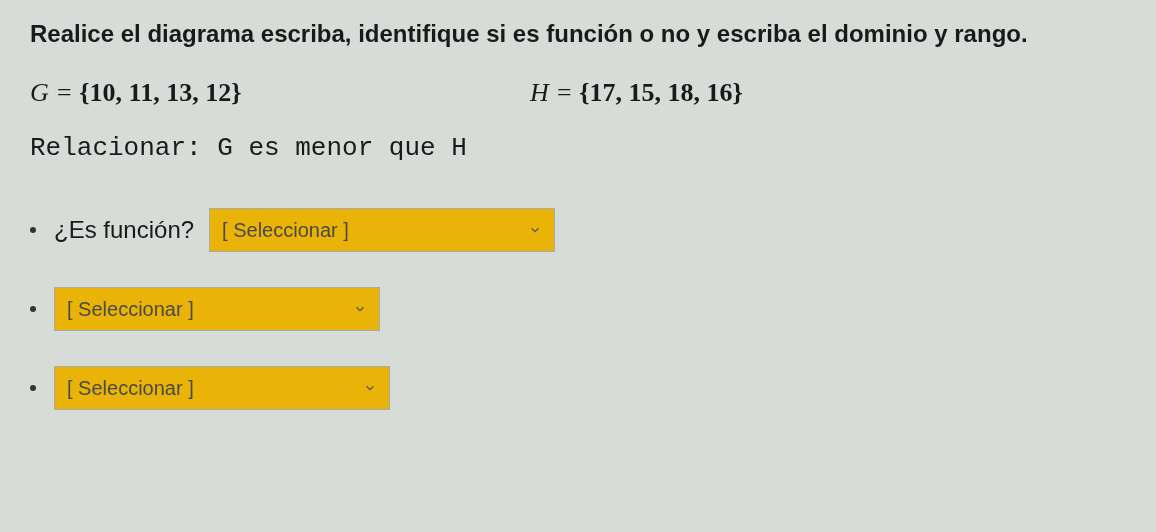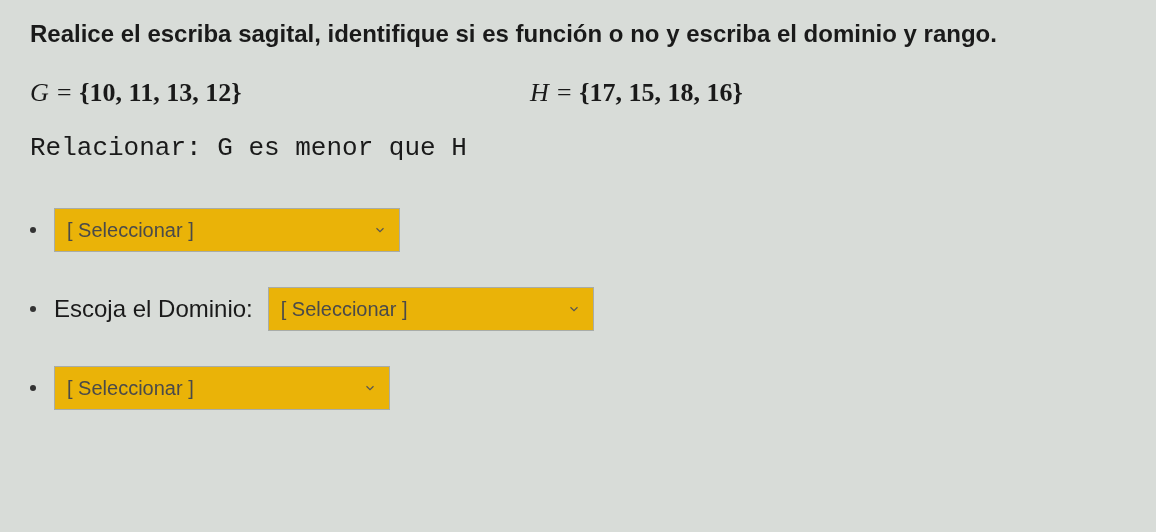--- a/index.html
+++ b/index.html
@@ -83,49 +83,49 @@
       flex: 1;
     }
     .chevron {
       margin-left: auto;
       color: #555;
     }
   </style>
 </head>
 <body>
 
-<div class="title">Realice el escriba sagital, identifique si es función o no y escriba el dominio y rango.</div>
+<div class="title">Realice el diagrama escriba, identifique si es función o no y escriba el dominio y rango.</div>
 
 <div class="sets-row">
   <div class="set-g">
     <span class="var">G</span><span> = </span><span class="numset">{10, 11, 13, 12}</span>
   </div>
   <div class="set-h">
     <span class="var">H</span><span> = </span><span class="numset">{17, 15, 18, 16}</span>
   </div>
 </div>
 
 <div class="relation">Relacionar: G es menor que H</div>
 
 <ul class="question-list">
   <li class="question-item">
     <span class="bullet"></span>
+    <span class="question-label">¿Es función?</span>
     <div class="select-box select-q1">
       <span class="select-text">[ Seleccionar ]</span>
       <span class="chevron">
         <svg width="14" height="14" viewBox="0 0 24 24" fill="none" stroke="currentColor" stroke-width="2">
             <polyline points="6 9 12 15 18 9"></polyline>
           </svg>
       </span>
     </div>
   </li>
 
   <li class="question-item">
     <span class="bullet"></span>
-    <span class="question-label">Escoja el Dominio:</span>
     <div class="select-box select-q2">
       <span class="select-text">[ Seleccionar ]</span>
       <span class="chevron">
         <svg width="14" height="14" viewBox="0 0 24 24" fill="none" stroke="currentColor" stroke-width="2">
             <polyline points="6 9 12 15 18 9"></polyline>
           </svg>
       </span>
     </div>
   </li>
 

